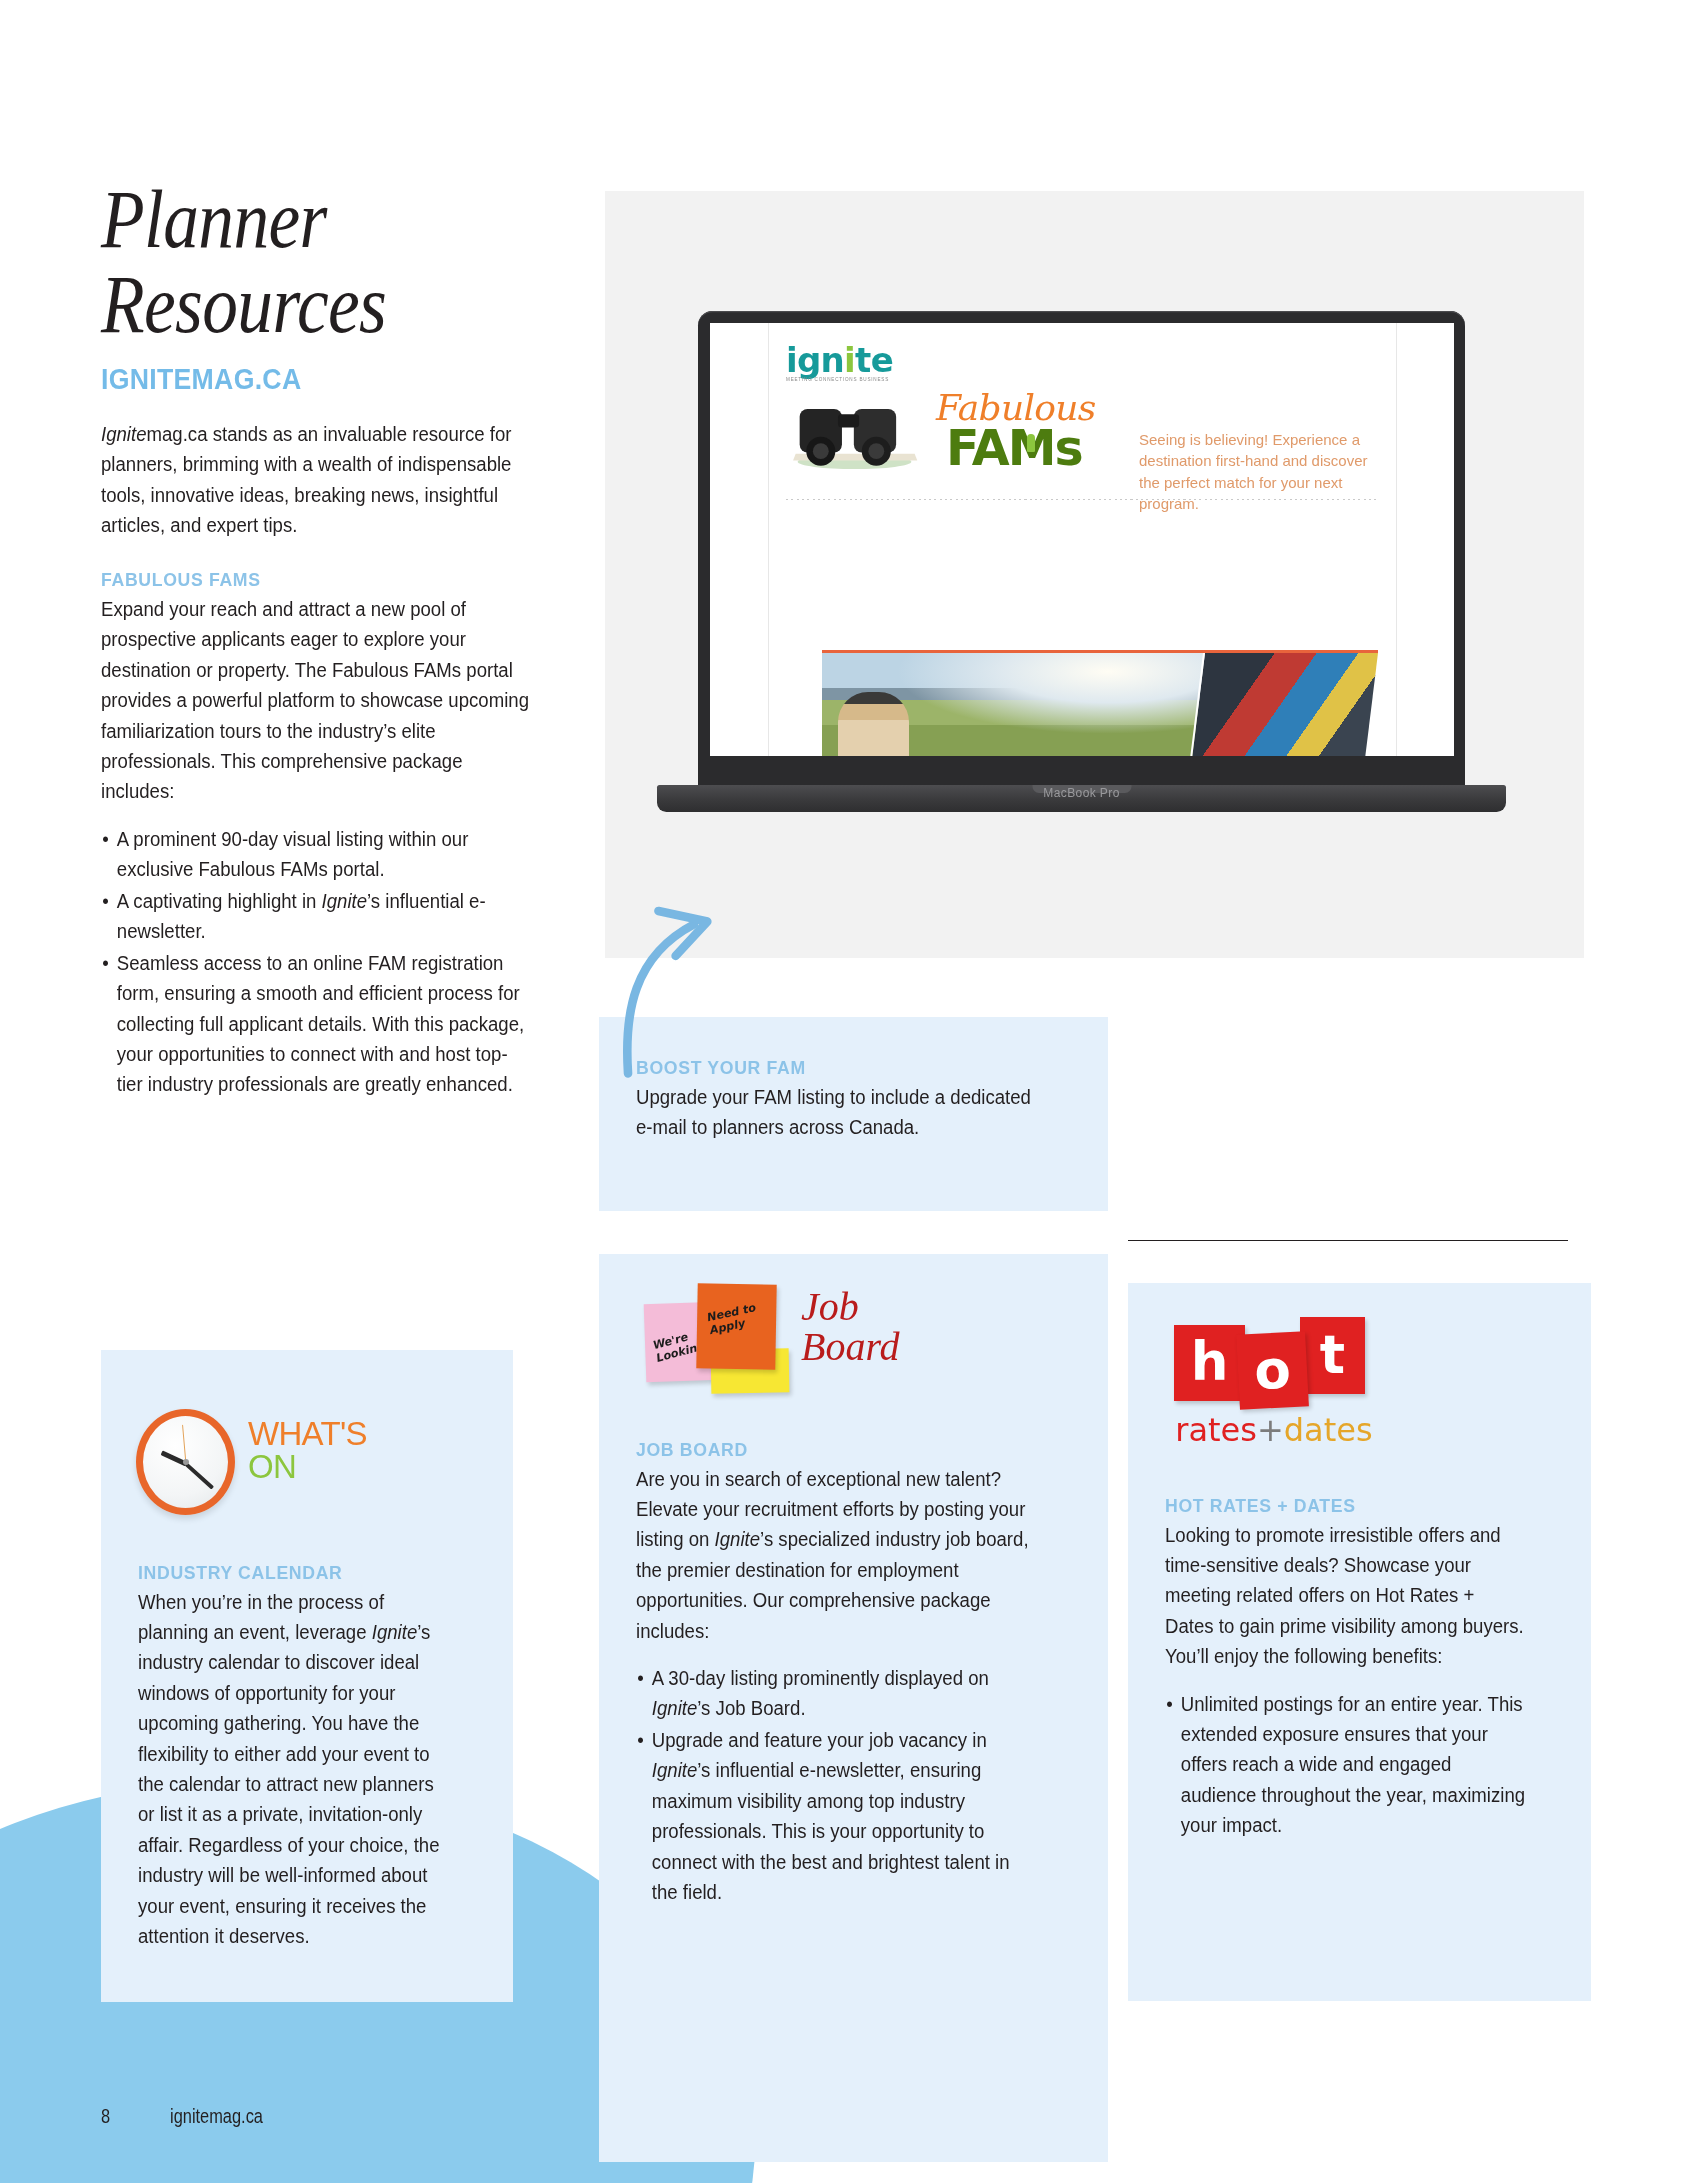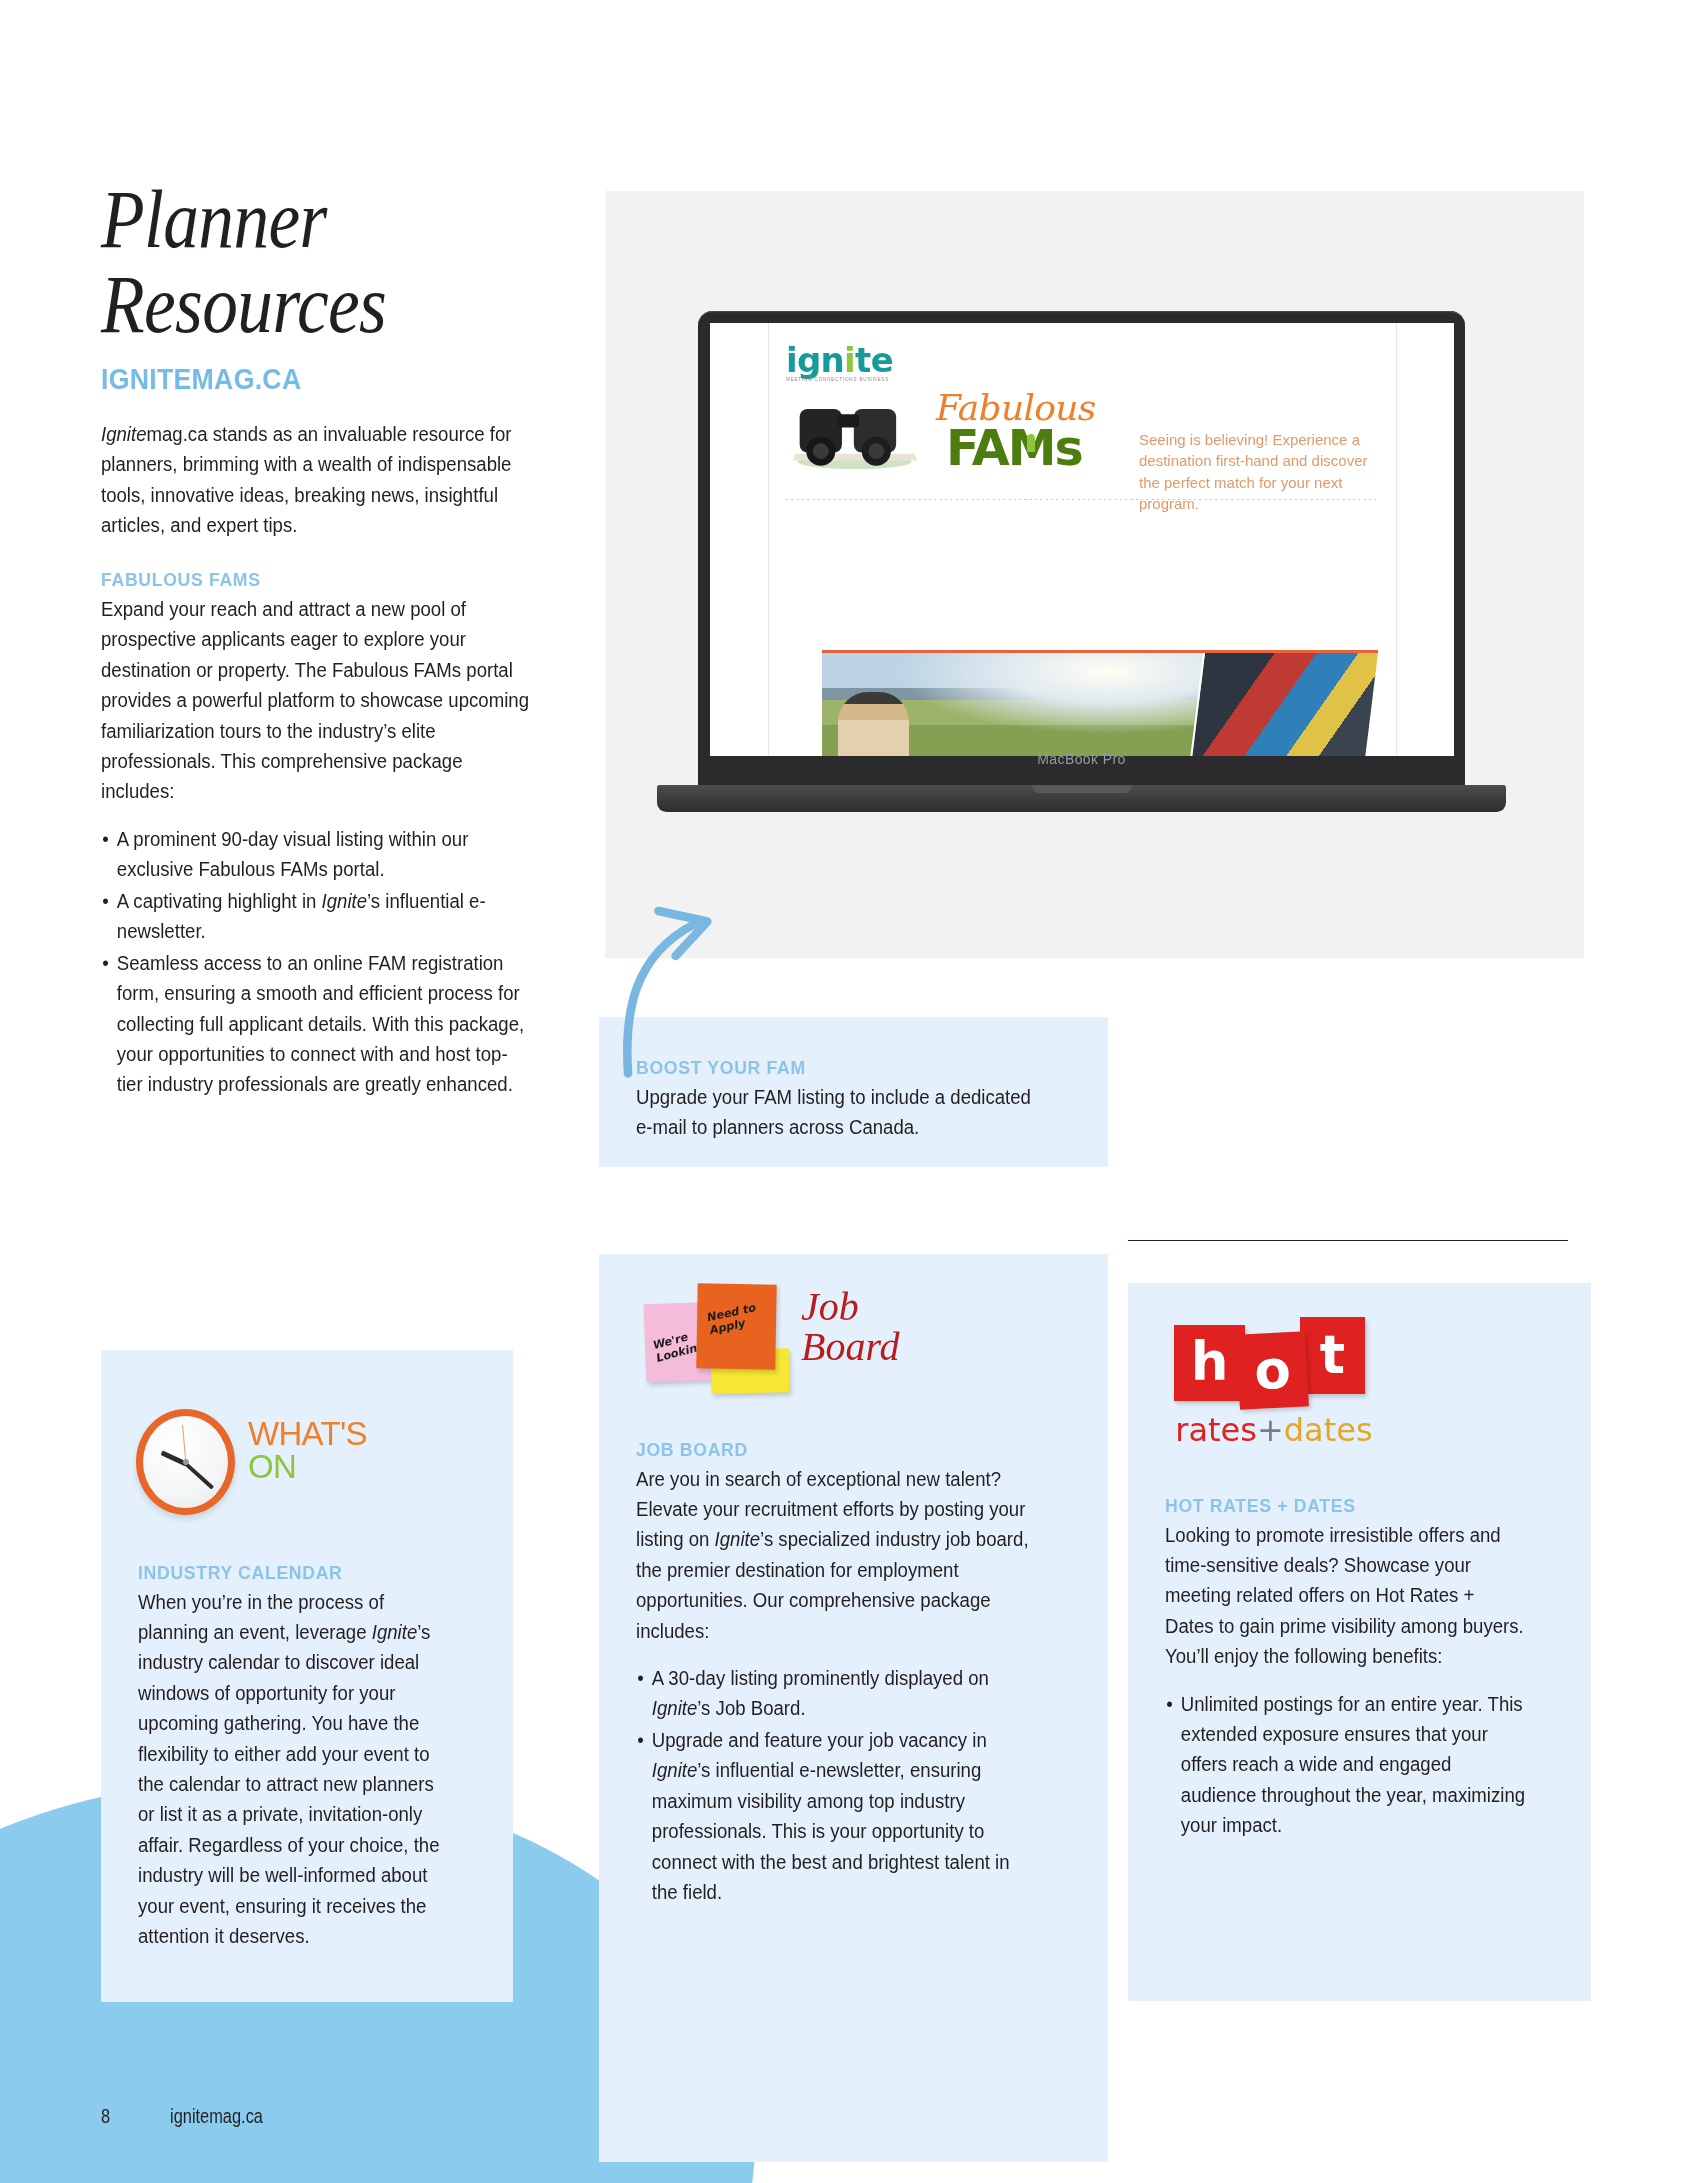--- a/index.html
+++ b/index.html
@@ -93,22 +93,22 @@
   .base{
     position:absolute;left:-41px;top:474px;width:849px;height:26.5px;
     background:linear-gradient(#4d4d50,#3a3a3c 55%,#2e2e30);
     border-radius:2.6px 2.6px 9.3px 9.3px;
   }
   .base:after{
     content:"";position:absolute;left:50%;top:0;transform:translateX(-50%);
     width:99px;height:8px;background:#5a5a5d;border-radius:0 0 6.6px 6.6px;
   }
   .macname{
-    position:absolute;left:50%;top:440px;transform:translateX(-50%);
-    color:#9a9a9d;font-size:14px;letter-spacing:0.4px;z-index:7;
+    position:absolute;left:50%;top:475px;transform:translateX(-50%);
+    color:#9a9a9d;font-size:12px;letter-spacing:0.4px;z-index:7;
   }
   
   .mail{position:absolute;inset:0;background:#fff;}
   .mail-inner{position:absolute;left:58px;top:0;width:627px;height:433px;background:#fff;
     border-left:0.7px solid #e7e7e7;border-right:0.7px solid #e7e7e7;}
   .ignite-logo{position:absolute;left:17px;top:17px;width:126px;}
   .ignite-word{
     font-size:34px;font-weight:600;color:#169a9a;letter-spacing:-0.7px;
     font-family:"DejaVu Sans", sans-serif;
   }
@@ -183,21 +183,21 @@
   .box{position:absolute;background:#e4f0fb;z-index:6;}
   .box-inner{padding:0 37px;}
   .box-title{
     font-size:19px;font-weight:bold;color:#8cc3e8;letter-spacing:0.7px;
     transform:scaleX(.93);transform-origin:left;margin:0 0 2.6px 0;
   }
   .box-txt{
     font-size:20px;line-height:1.52;color:#231f20;margin:0;
     transform:scaleX(.93);transform-origin:left top;
   }
-  #boost-box{left:599px;top:1017px;width:509px;height:150px;}
+  #boost-box{left:599px;top:1017px;width:509px;height:194px;}
   #boost-box .box-inner{padding-top:40px;}
   #jobboard-box{left:599px;top:1254px;width:509px;height:908px;}
   #hot-box{left:1128px;top:1283px;width:463px;height:718px;}
   #calendar-box{left:101px;top:1350px;width:412px;height:652px;}
 
   
   .stat{position:absolute;left:1128px;top:1006px;width:463px;z-index:6;}
   .rule{width:440px;height:1.3px;background:#231f20;}
   .stat-label{
     font-size:20.5px;font-weight:bold;color:#231f20;letter-spacing:0.4px;

